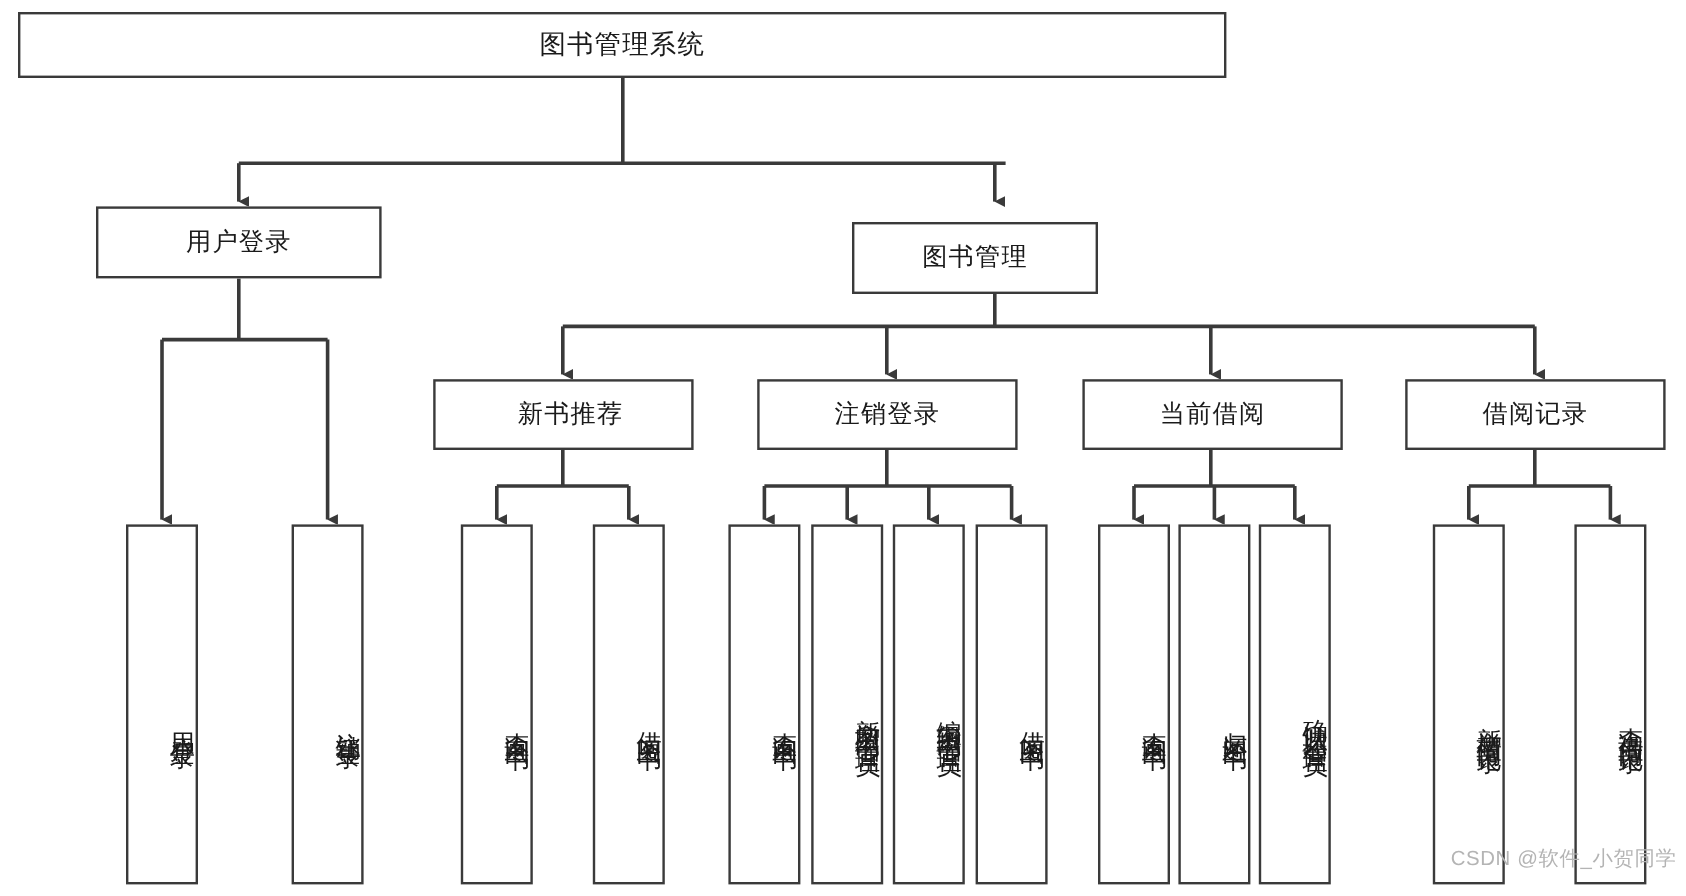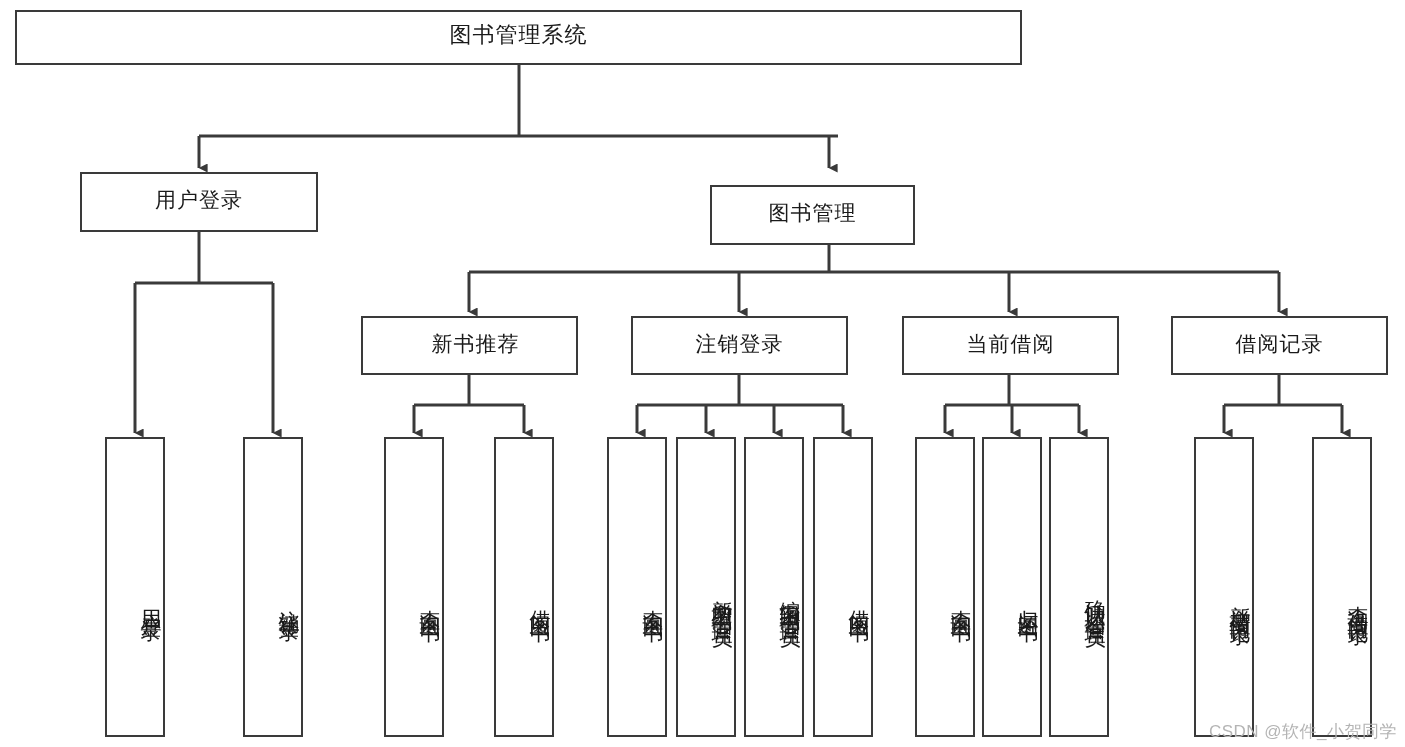--- a/index.html
+++ b/index.html
@@ -31,40 +31,39 @@
     background: #ffffff;
     display: flex;
     align-items: center;
     justify-content: center;
     color: #1a1a1a;
   }
   .node-h {
     font-size: 21px;
     letter-spacing: 1px;
     line-height: 1.2;
-    font-family: Liberation Mono, monospace;
   }
   .node-root {
     font-size: 22px;
   }
   .node-v {
     writing-mode: vertical-rl;
     text-orientation: upright;
     font-size: 21px;
     letter-spacing: 4px;
     line-height: 1.15;
     padding-top: 28px;
     align-items: flex-start;
     justify-content: center;
     white-space: nowrap;
   }
   .watermark {
     position: absolute;
     right: 8px;
-    bottom: 4px;
+    bottom: 20px;
     font-size: 17px;
     color: #b4b4b4;
     letter-spacing: 0.5px;
     white-space: nowrap;
     pointer-events: none;
   }
 </style>
 </head>
 <body>
 

